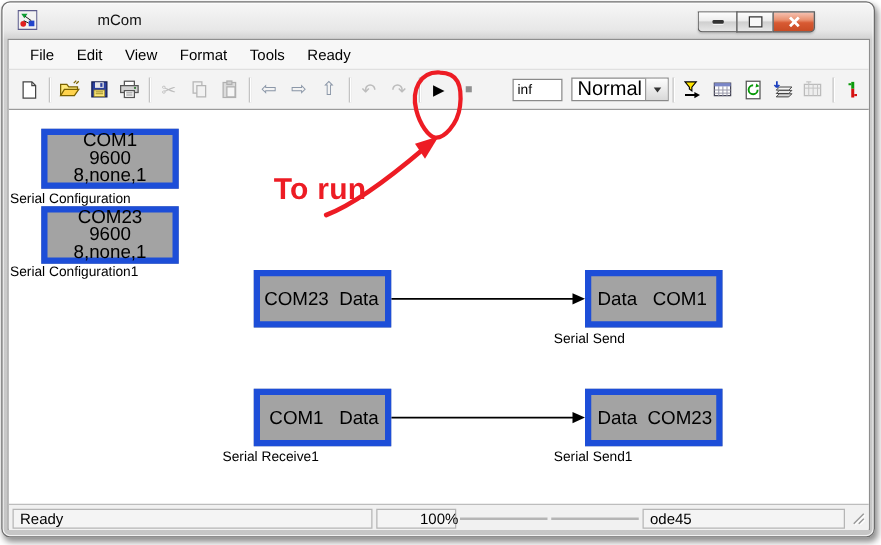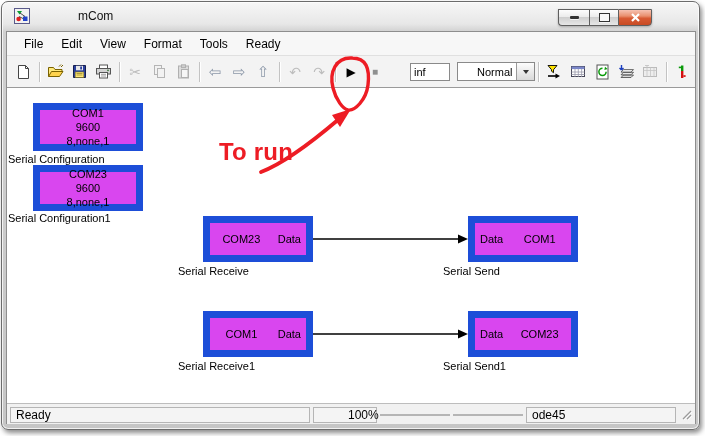--- a/index.html
+++ b/index.html
@@ -40,45 +40,45 @@
   .tsep{width:1px;height:20px;background:#c3c3c3;border-right:1px solid #fff;margin:0 3px;flex:0 0 auto;}
   .g{font-size:14px;line-height:1;}
   .g.arrow{color:#8b97a8;font-size:15px;}
   .g.dis{color:#bdbdbd;}
   .g.play{color:#000;font-size:12px;}
   .g.stop{color:#8f8f8f;font-size:10px;}
   .tfield{width:40px;height:18px;margin-left:22px;border:1px solid #8a8a8a;background:#fff;
           font-family:"Liberation Sans",sans-serif;font-size:11px;padding:0 3px;box-sizing:border-box;}
   .combo{width:112px;height:19px;margin-left:7px;border:1px solid #8a8a8a;background:#fff;
          display:flex;align-items:center;box-sizing:border-box;}
-  .combo .val{flex:1;font-size:11px;padding-left:4px;margin-left:15px;}
+  .combo .val{flex:1;font-size:16px;padding-left:4px;}
   .combo .drop{width:17px;height:100%;border-left:1px solid #9a9a9a;
          background:linear-gradient(#fdfdfd,#d9d9d9);display:flex;align-items:center;justify-content:center;}
   .caret{width:0;height:0;border-left:3.5px solid transparent;border-right:3.5px solid transparent;border-top:4px solid #333;}
 
   .canvas{position:relative;height:315px;background:#fff;border-top:1px solid #9a9a9a;
           border-bottom:1px solid #bdbdbd;overflow:hidden;}
 
   
-  .blk{position:absolute;border:7px solid #1d4ed8;background:#d946ef;box-sizing:border-box;font-size:11px;}
+  .blk{position:absolute;border:5px solid #1d4ed8;background:#a3a3a3;box-sizing:border-box;font-size:15px;}
   .cfg{width:110px;display:flex;flex-direction:column;align-items:center;justify-content:center;line-height:14px;}
   .io{width:110px;height:46px;display:flex;align-items:center;}
   .io .mid{flex:1;text-align:center;}
   .io .edge{padding:0 5px;}
   .blk-label{position:absolute;width:160px;text-align:left;font-size:11px;}
 
   .wires{position:absolute;left:0;top:0;pointer-events:none;}
 
   
   .statusbar{height:20px;background:#f1f1f1;display:flex;align-items:center;gap:3px;padding:2px 3px 1px 3px;box-sizing:border-box;}
   .panel{border:1px solid #b5b5b5;background:#f4f4f4;font-size:12px;display:flex;align-items:center;padding-left:5px;box-sizing:border-box;}
   .p-status{flex:1;}
   .p-zoom{width:64px;padding-left:34px;}
   .p-empty1,.p-empty2{width:70px;}
-  .p-solver{width:150px;}
+  .p-solver{width:162px;}
   .grip{width:13px;display:flex;align-items:flex-end;justify-content:flex-end;}
 
   
   .annot-svg{position:absolute;left:0;top:0;pointer-events:none;z-index:60;}
   .annot-text{position:absolute;left:219px;top:138px;z-index:61;font-size:24px;font-weight:bold;
               pointer-events:none;letter-spacing:.2px;}
 </style>
 </head>
 <body>
 
@@ -270,21 +270,20 @@
         <span>COM23</span>
         <span>9600</span>
         <span>8,none,1</span>
       </div>
       <div class="blk-label" style="left:1px;top:124px;">Serial Configuration1</div>
 
       <div class="blk io" style="left:196px;top:128px;">
         <span class="mid">COM23</span>
         <span class="edge">Data</span>
       </div>
-      <div class="blk-label" style="left:171px;top:177px;">Serial Receive</div>
 
       <div class="blk io" style="left:461px;top:128px;">
         <span class="edge">Data</span>
         <span class="mid">COM1</span>
       </div>
       <div class="blk-label" style="left:436px;top:177px;">Serial Send</div>
 
       <div class="blk io" style="left:196px;top:223px;">
         <span class="mid">COM1</span>
         <span class="edge">Data</span>

